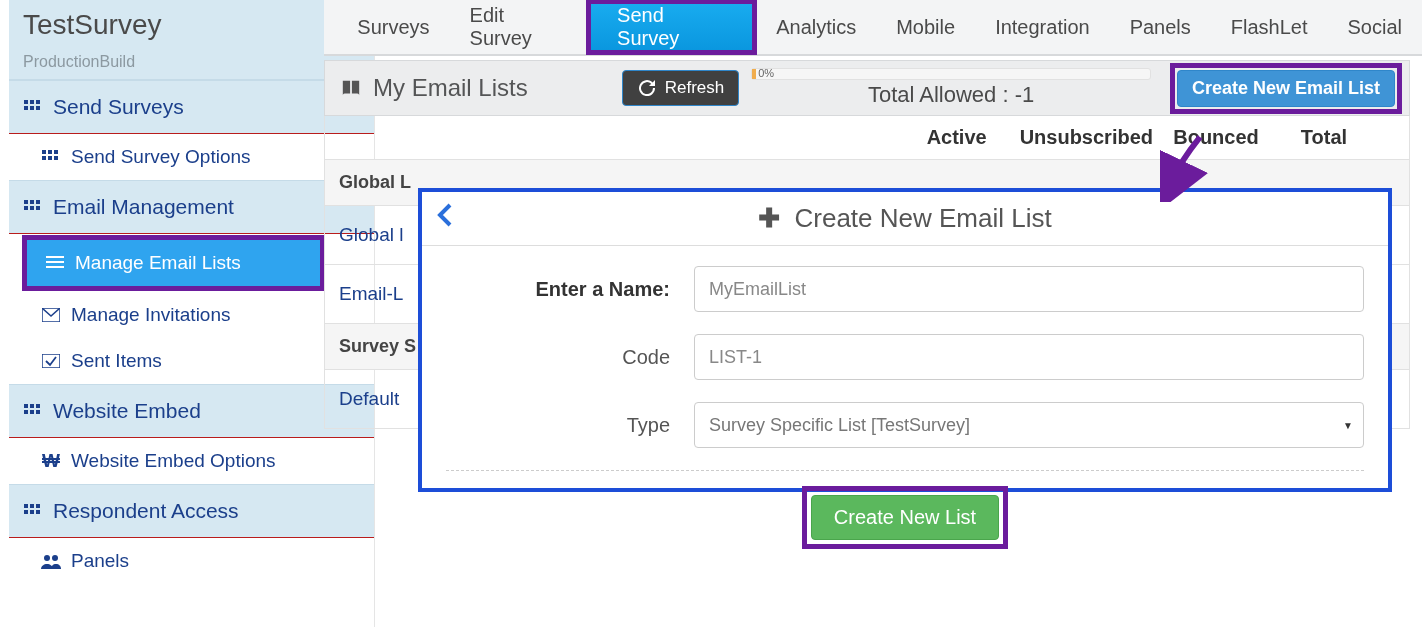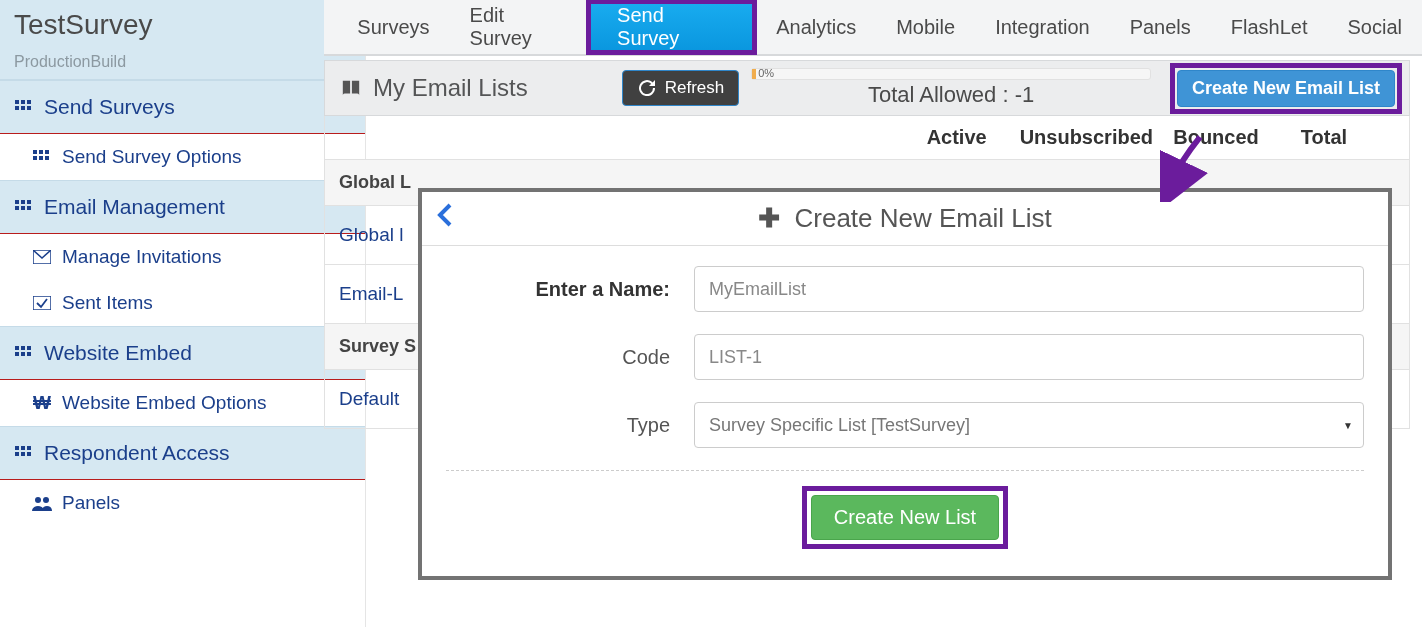--- a/index.html
+++ b/index.html
@@ -10,21 +10,21 @@
     background: #fff;
     width: 1422px;
     height: 627px;
     overflow: hidden;
     position: relative;
   }
 
   
   .sidebar {
     position: absolute;
-    left: 0; top: 0;
+    left: 9px; top: 0;
     width: 366px;
     height: 627px;
     background: #fff;
     border-right: 1px solid #e5e5e5;
   }
   .sidebar-header {
     background: #d6e8f2;
     padding: 10px 14px 8px 14px;
     border-bottom: 1px solid #c5dbe8;
   }
@@ -213,22 +213,22 @@
     border-top: none;
     cursor: pointer;
   }
 
   
   .dialog {
     position: absolute;
     left: 418px;
     top: 188px;
     width: 974px;
-    height: 392px;
-    border: 4px solid #737373;
+    height: 304px;
+    border: 4px solid #1d4ed8;
     background: #fff;
     z-index: 10;
   }
   .dialog-hdr {
     display: flex;
     align-items: center;
     border-bottom: 1px solid #ddd;
     padding: 10px 14px;
   }
   .dialog-back {
@@ -350,20 +350,30 @@
           <rect x="6" y="0" width="4" height="4" fill="#1b3f8b"></rect>
           <rect x="12" y="0" width="4" height="4" fill="#1b3f8b"></rect>
           <rect x="0" y="6" width="4" height="4" fill="#1b3f8b"></rect>
           <rect x="6" y="6" width="4" height="4" fill="#1b3f8b"></rect>
           <rect x="12" y="6" width="4" height="4" fill="#1b3f8b"></rect>
         </svg>
     </span>
     <span>Email Management</span>
   </div>
 
+  <div class="sidebar-item active hl-purple" style="margin:2px 50px 2px 14px; padding-left:18px;">
+    <span class="icon">
+      <svg width="18" height="14" viewBox="0 0 18 14">
+          <rect x="0" y="0" width="18" height="2" fill="#fff"></rect>
+          <rect x="0" y="5" width="18" height="2" fill="#fff"></rect>
+          <rect x="0" y="10" width="18" height="2" fill="#fff"></rect>
+        </svg>
+    </span>
+    <span>Manage Email Lists</span>
+  </div>
 
   <div class="sidebar-item">
     <span class="icon">
       <svg width="18" height="14" viewBox="0 0 18 14">
           <rect x="0" y="0" width="18" height="14" fill="none" stroke="#1b3f8b" stroke-width="1.5"></rect>
           <polyline points="0,0 9,8 18,0" fill="none" stroke="#1b3f8b" stroke-width="1.5"></polyline>
         </svg>
     </span>
     <span>Manage Invitations</span>
   </div>

